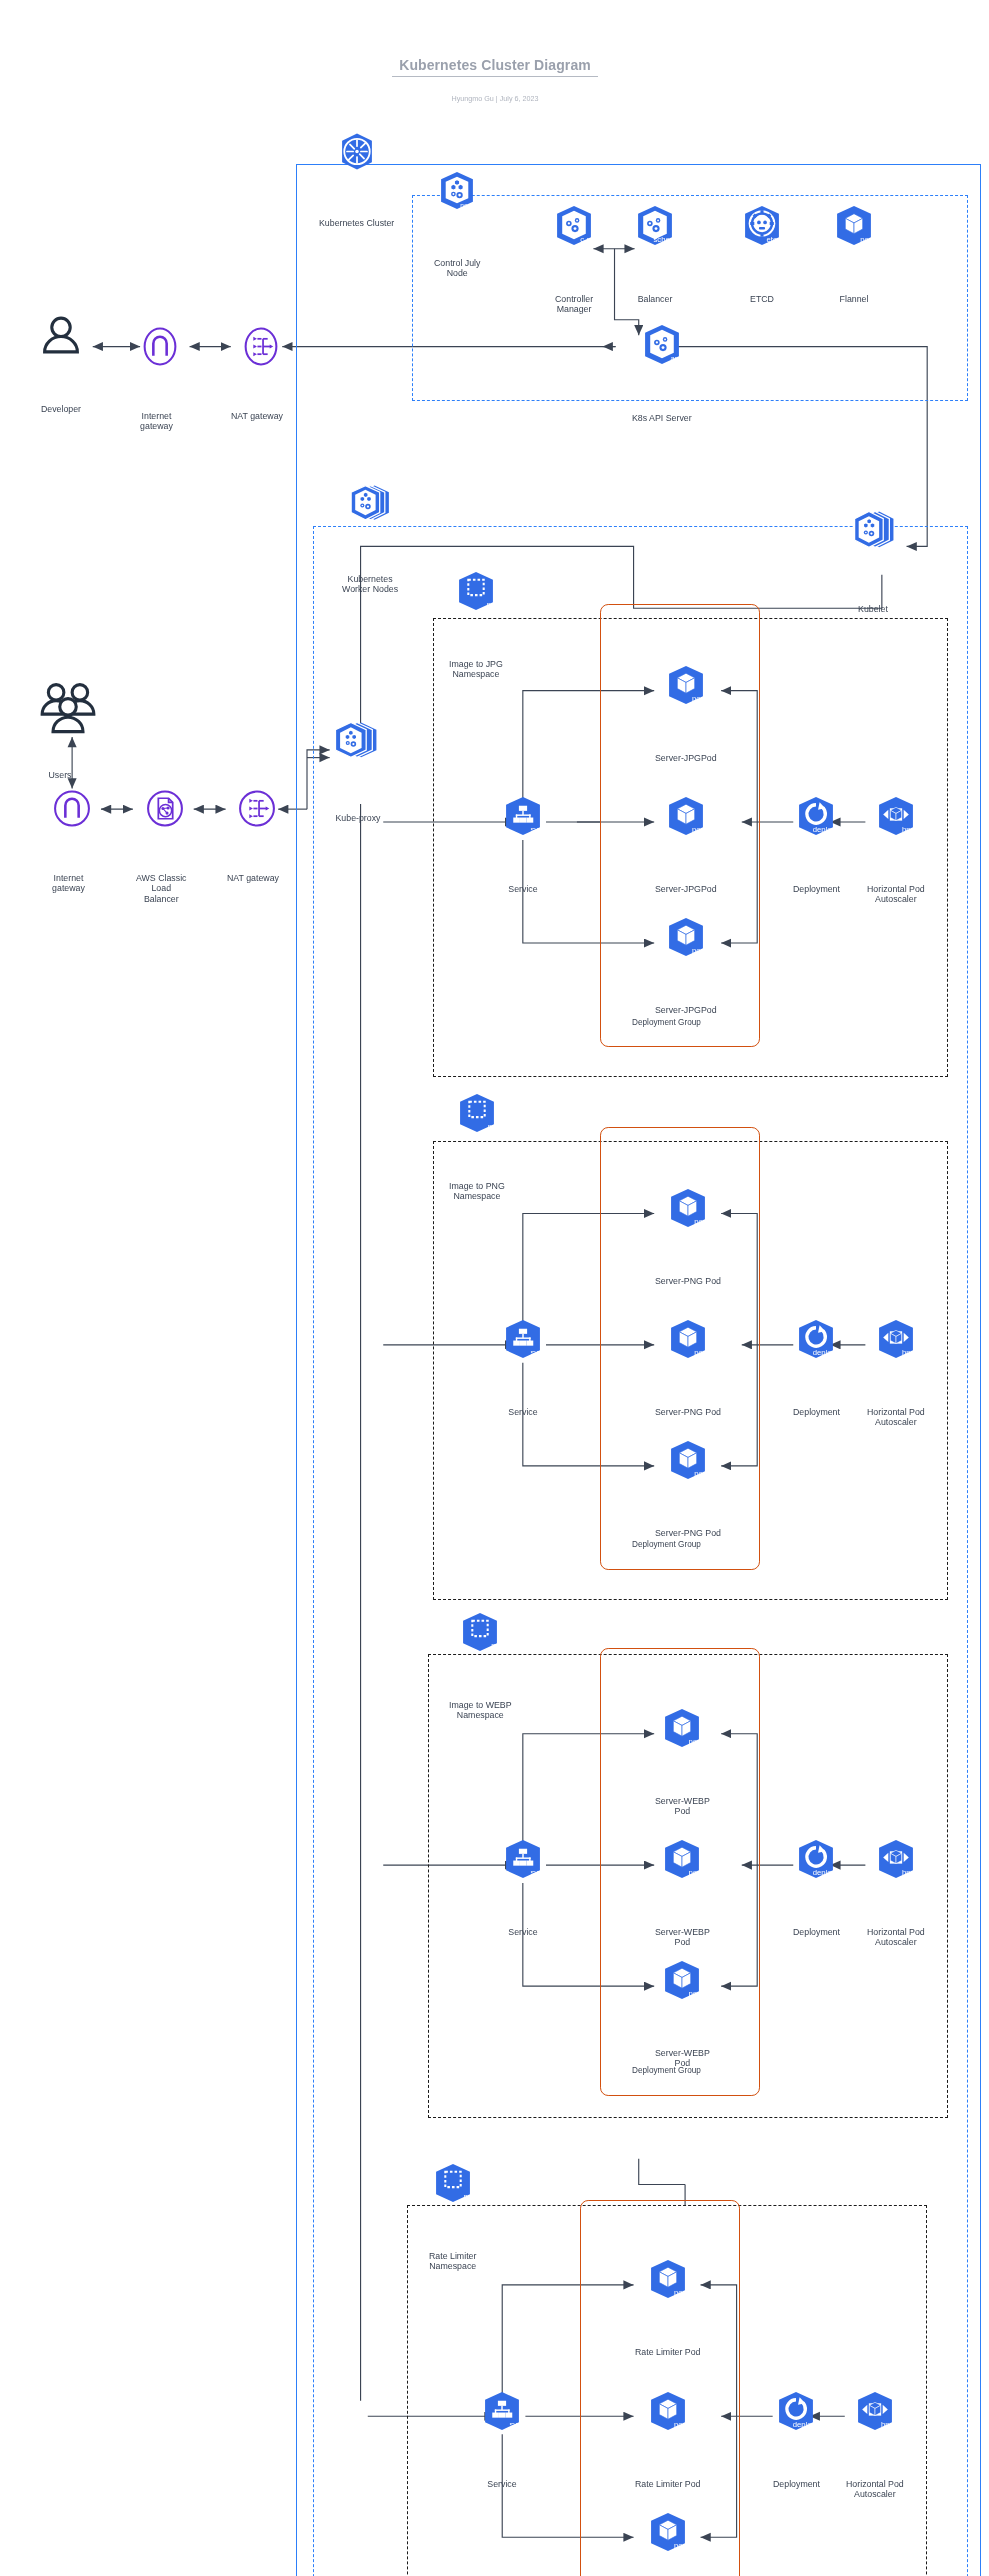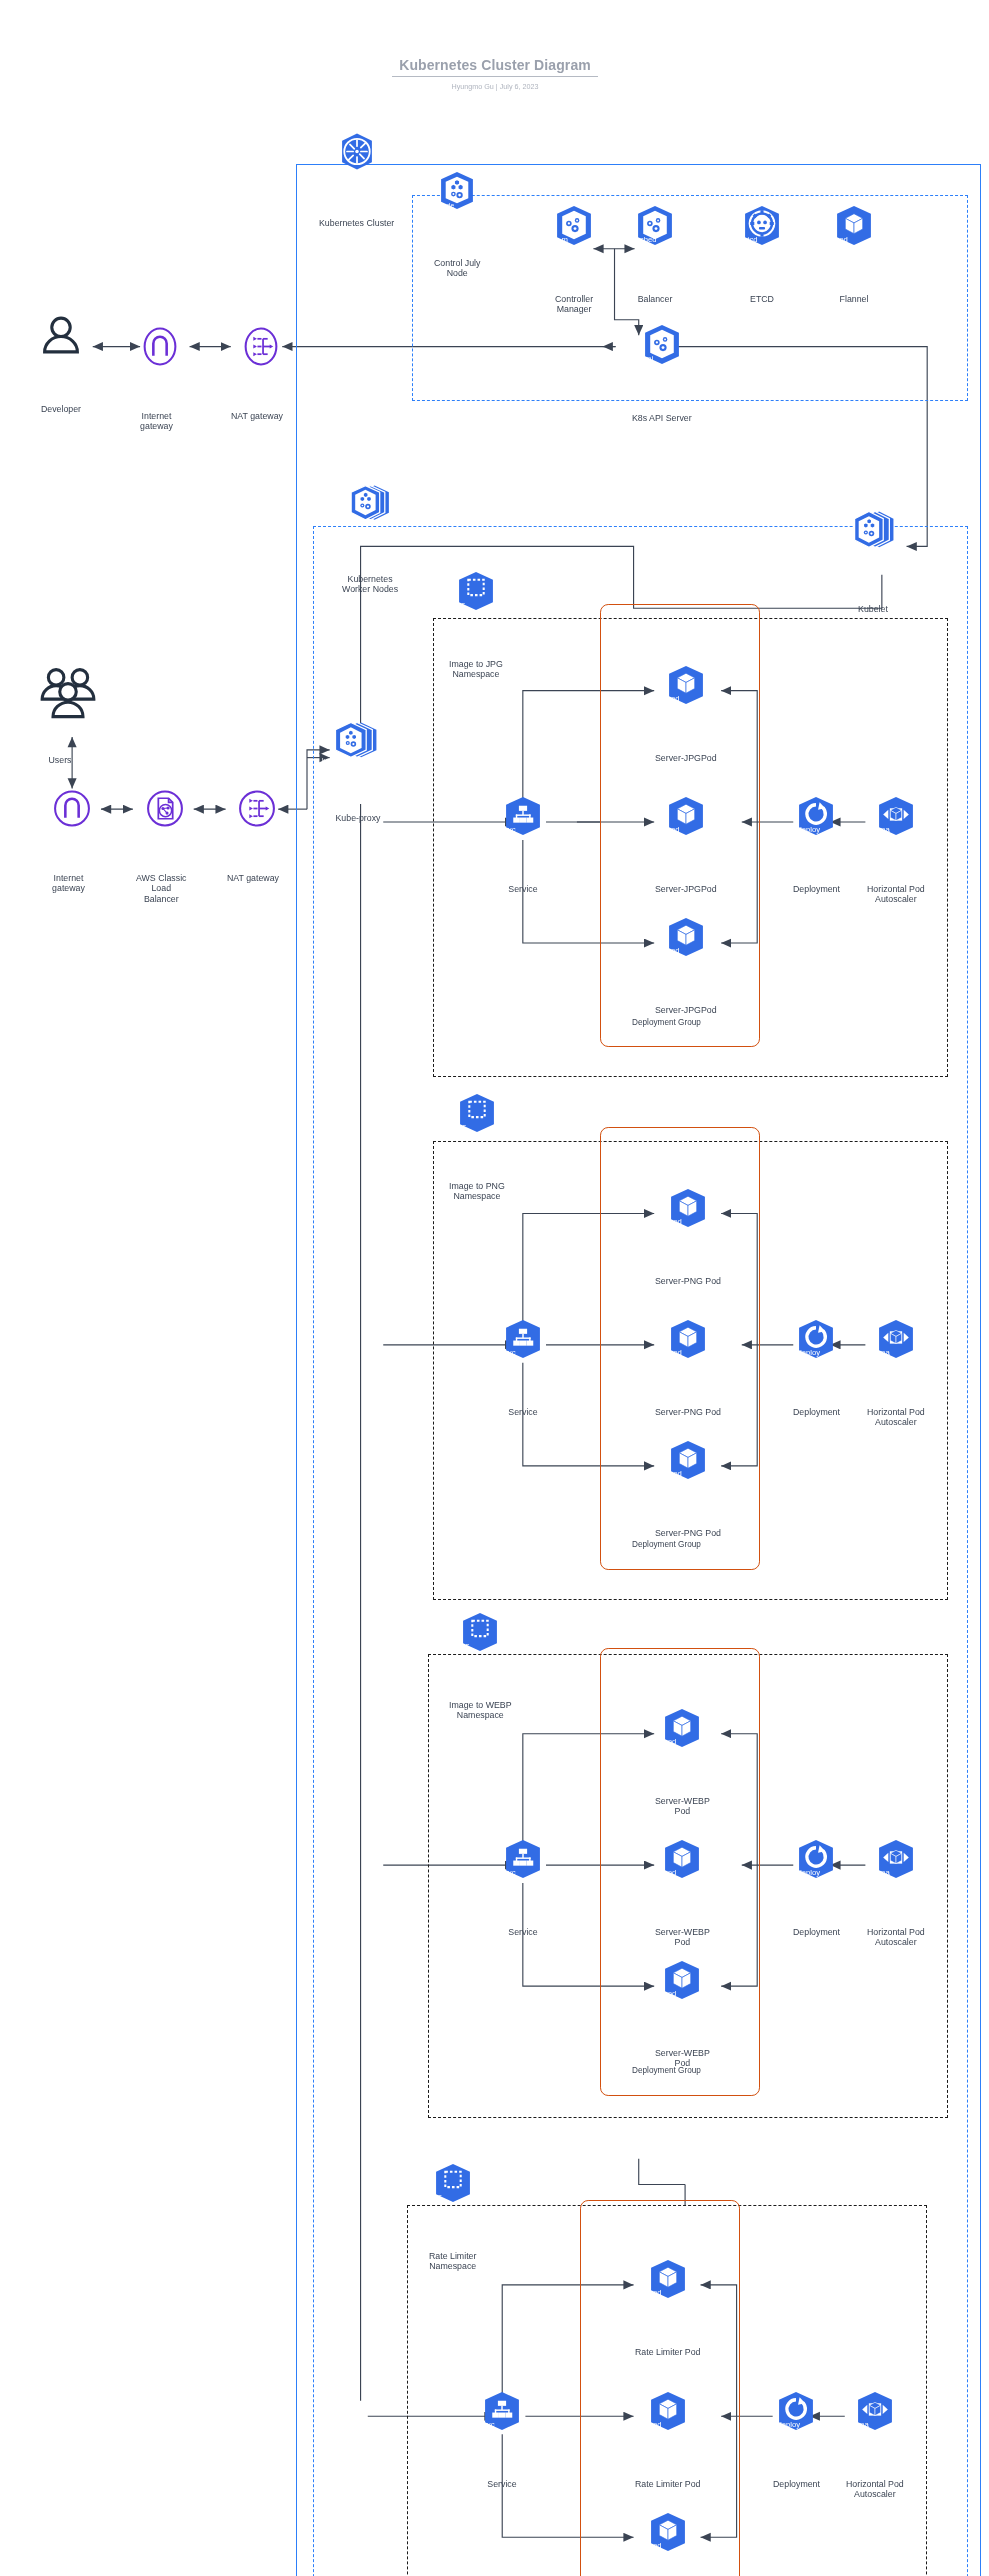--- a/index.html
+++ b/index.html
@@ -13,32 +13,32 @@
     height:2803px;
     background:#ffffff;
     overflow:hidden;
   }
   
   .title-block{position:absolute;left:392px;top:57px;width:206px;text-align:center;}
   .doc-title{
     font-size:14px;font-weight:bold;color:#9aa0ac;letter-spacing:0.1px;
     padding-bottom:3.1px;border-bottom:1px solid #b5bac3;display:block;
   }
-  .doc-sub{font-size:7.2px;color:#b0b5bf;margin-top:5px;display:block;}
+  .doc-sub{font-size:7.2px;color:#b0b5bf;margin-top:17px;display:block;}
 
   
   .node{position:absolute;display:flex;flex-direction:column;align-items:center;gap:44px;}
   .node .cap{
     font-size:8.8px;color:#3b4453;text-align:center;margin-top:3.6px;
     line-height:1.22;white-space:pre-line;
   }
   .k8ico{position:relative;}
   .k8ico svg{display:block;}
   .badge{
-    position:absolute;left:0;right:0;bottom:2.1px;text-align:left;
+    position:absolute;left:0;right:0;bottom:2.1px;text-align:right;
     font-size:7.7px;color:#ffffff;font-family:"Liberation Sans",sans-serif;
     pointer-events:none;
   }
   .badge.sm{font-size:6.7px;bottom:1.5px;}
 
   
   .box{position:absolute;box-sizing:border-box;}
   .cluster-box{border:1px solid #2d7ff9;}
   .dashed-blue{border:1.5px dashed #2d7ff9;}
   .dashed-black{border:1.5px dashed #1b1b1b;}
@@ -393,21 +393,21 @@
             <circle cx="36" cy="43" r="1.6" fill="#fff"></circle>
           <circle cx="47" cy="45" r="5.4"></circle>
             <circle cx="47" cy="45" r="2.2" fill="#fff"></circle>
         </g>
       </svg>
       <span class="badge sm" style="left:-7.2px;right:19.6px;">k-proxy</span>
     </span>
     <span class="cap">Kube-proxy</span>
   </div>
 
-  <div class="node" style="left:39px;top:665px;">
+  <div class="node" style="left:39px;top:680px;">
     <span class="person-ico">
       <svg width="58" height="62" viewBox="0 0 112 120">
         <circle cx="33" cy="24" r="15" fill="none" stroke="#232f3e" stroke-width="6"></circle>
         <path d="M6 66 a27 26 0 0 1 54 0 z" fill="none" stroke="#232f3e" stroke-width="6"></path>
         <circle cx="79" cy="24" r="15" fill="none" stroke="#232f3e" stroke-width="6"></circle>
         <path d="M52 66 a27 26 0 0 1 54 0 z" fill="none" stroke="#232f3e" stroke-width="6"></path>
         <circle cx="56" cy="52" r="16" fill="#fff" stroke="#232f3e" stroke-width="6"></circle>
         <path d="M27 100 a29 28 0 0 1 58 0 z" fill="#fff" stroke="#232f3e" stroke-width="6"></path>
       </svg>
     </span>

